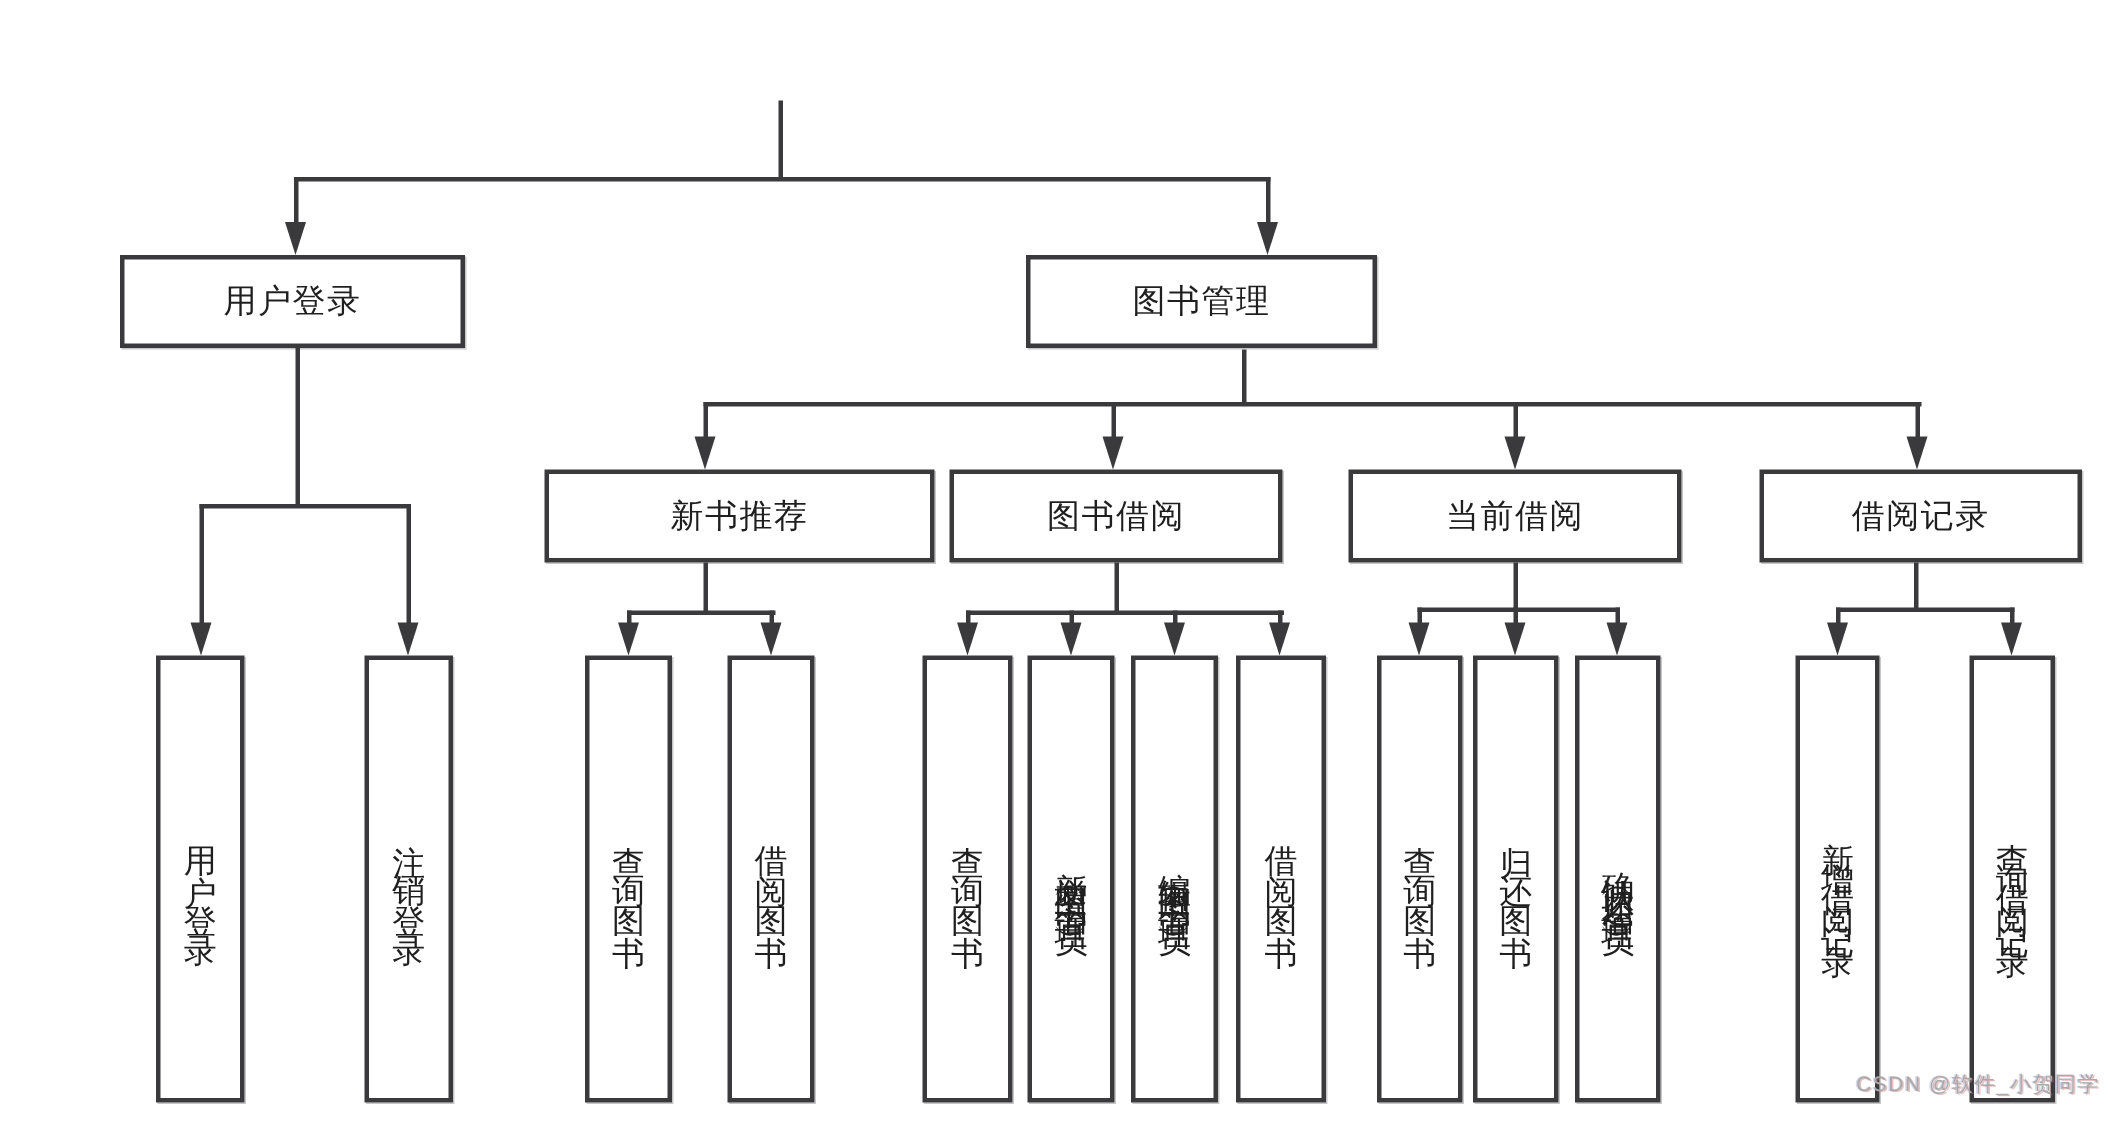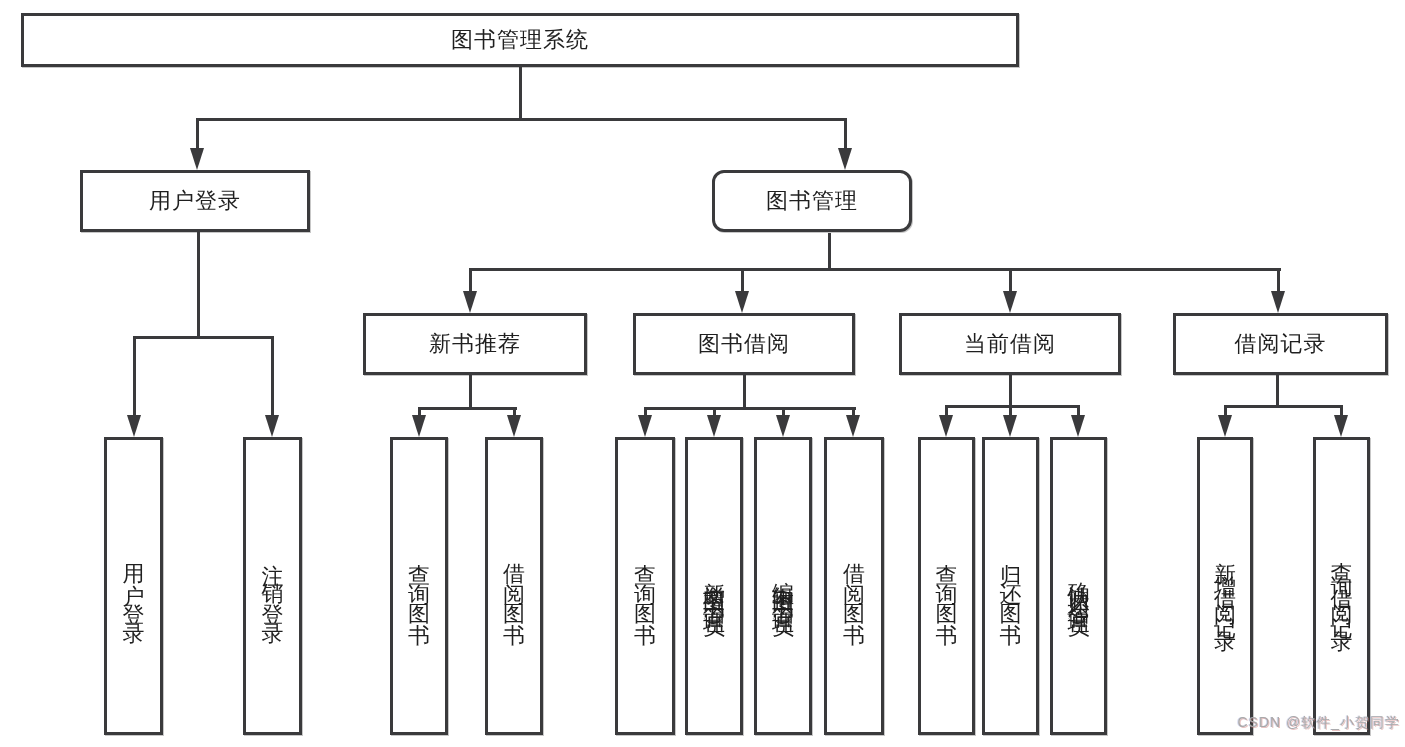--- a/index.html
+++ b/index.html
@@ -31,35 +31,32 @@
     position:absolute;left:1185px;top:714px;width:215px;text-align:right;
     font-size:14px;color:#a9a9a9;letter-spacing:1px;white-space:nowrap;
     text-shadow:1px 1px 0 rgba(205,120,120,.45), -1px 0 0 rgba(140,150,210,.35);
   }
 </style>
 </head>
 <body>
 
 <div id="stage">
 
-  <div class="node" style="left:21px;top:13px;width:998px;height:54px;">
-    <span class="hlabel">图书管理系统</span>
-  </div>
 
   <div class="line" style="left:519px;top:67px;width:3px;height:53px;"></div>
   <div class="line" style="left:196px;top:118px;width:651px;height:3px;"></div>
   <div class="line" style="left:196px;top:118px;width:3px;height:32px;"></div>
   <div class="arrow" style="left:190px;top:148px;"></div>
   <div class="line" style="left:844px;top:118px;width:3px;height:32px;"></div>
   <div class="arrow" style="left:838px;top:148px;"></div>
 
   <div class="node" style="left:80px;top:170px;width:230px;height:62px;">
     <span class="hlabel">用户登录</span>
   </div>
-  <div class="node" style="left:712px;top:170px;width:200px;height:62px;border-radius:12px;">
+  <div class="node" style="left:684px;top:170px;width:234px;height:62px;">
     <span class="hlabel">图书管理</span>
   </div>
 
   <div class="line" style="left:197px;top:232px;width:3px;height:106px;"></div>
   <div class="line" style="left:133px;top:336px;width:141px;height:3px;"></div>
   <div class="line" style="left:133px;top:336px;width:3px;height:80px;"></div>
   <div class="arrow" style="left:127px;top:415px;"></div>
   <div class="line" style="left:271px;top:336px;width:3px;height:80px;"></div>
   <div class="arrow" style="left:265px;top:415px;"></div>
 
@@ -67,21 +64,21 @@
   <div class="line" style="left:469px;top:268px;width:812px;height:3px;"></div>
   <div class="line" style="left:469px;top:268px;width:3px;height:25px;"></div>
   <div class="arrow" style="left:463px;top:291px;"></div>
   <div class="line" style="left:741px;top:268px;width:3px;height:25px;"></div>
   <div class="arrow" style="left:735px;top:291px;"></div>
   <div class="line" style="left:1009px;top:268px;width:3px;height:25px;"></div>
   <div class="arrow" style="left:1003px;top:291px;"></div>
   <div class="line" style="left:1277px;top:268px;width:3px;height:25px;"></div>
   <div class="arrow" style="left:1271px;top:291px;"></div>
 
-  <div class="node" style="left:363px;top:313px;width:224px;height:62px;">
+  <div class="node" style="left:363px;top:313px;width:260px;height:62px;">
     <span class="hlabel">新书推荐</span>
   </div>
   <div class="node" style="left:633px;top:313px;width:222px;height:62px;">
     <span class="hlabel">图书借阅</span>
   </div>
   <div class="node" style="left:899px;top:313px;width:222px;height:62px;">
     <span class="hlabel">当前借阅</span>
   </div>
   <div class="node" style="left:1173px;top:313px;width:215px;height:62px;justify-content:center;">
     <span class="hlabel">借阅记录</span>

